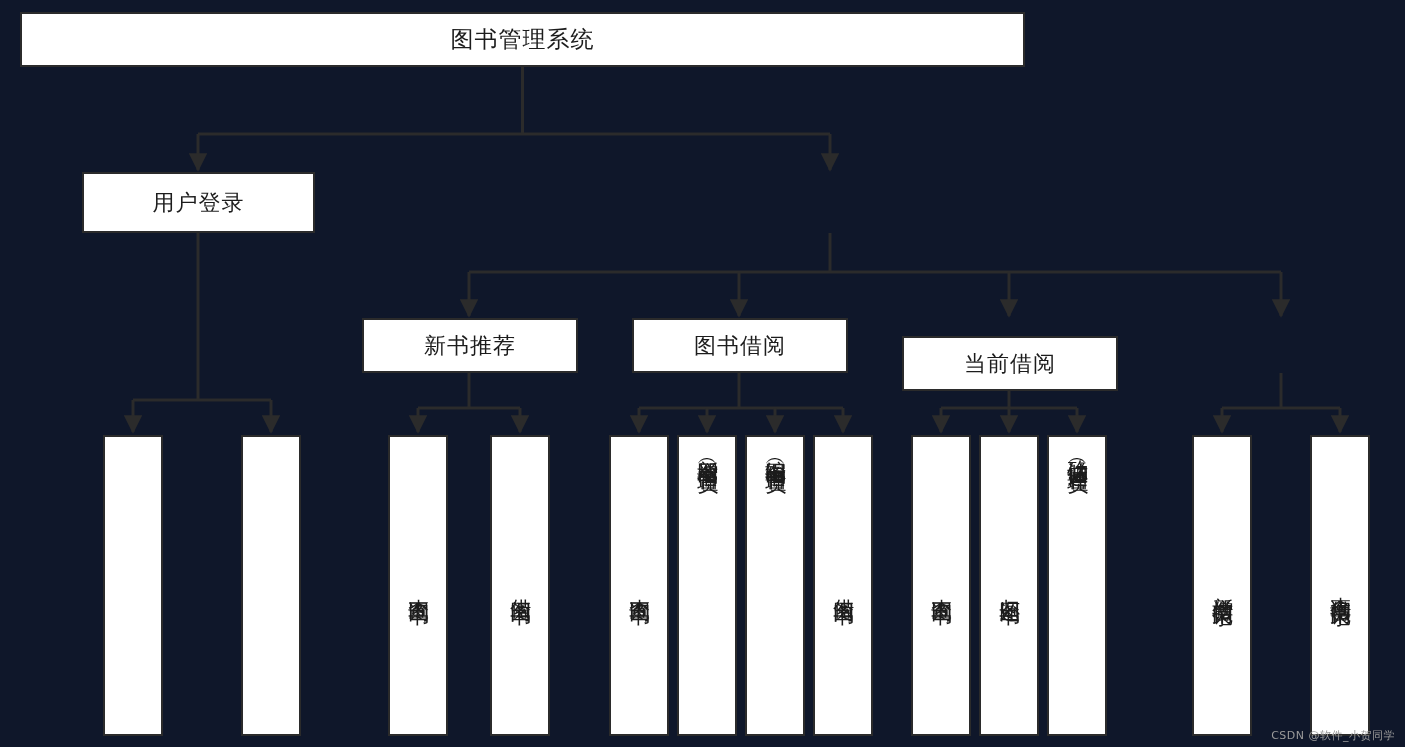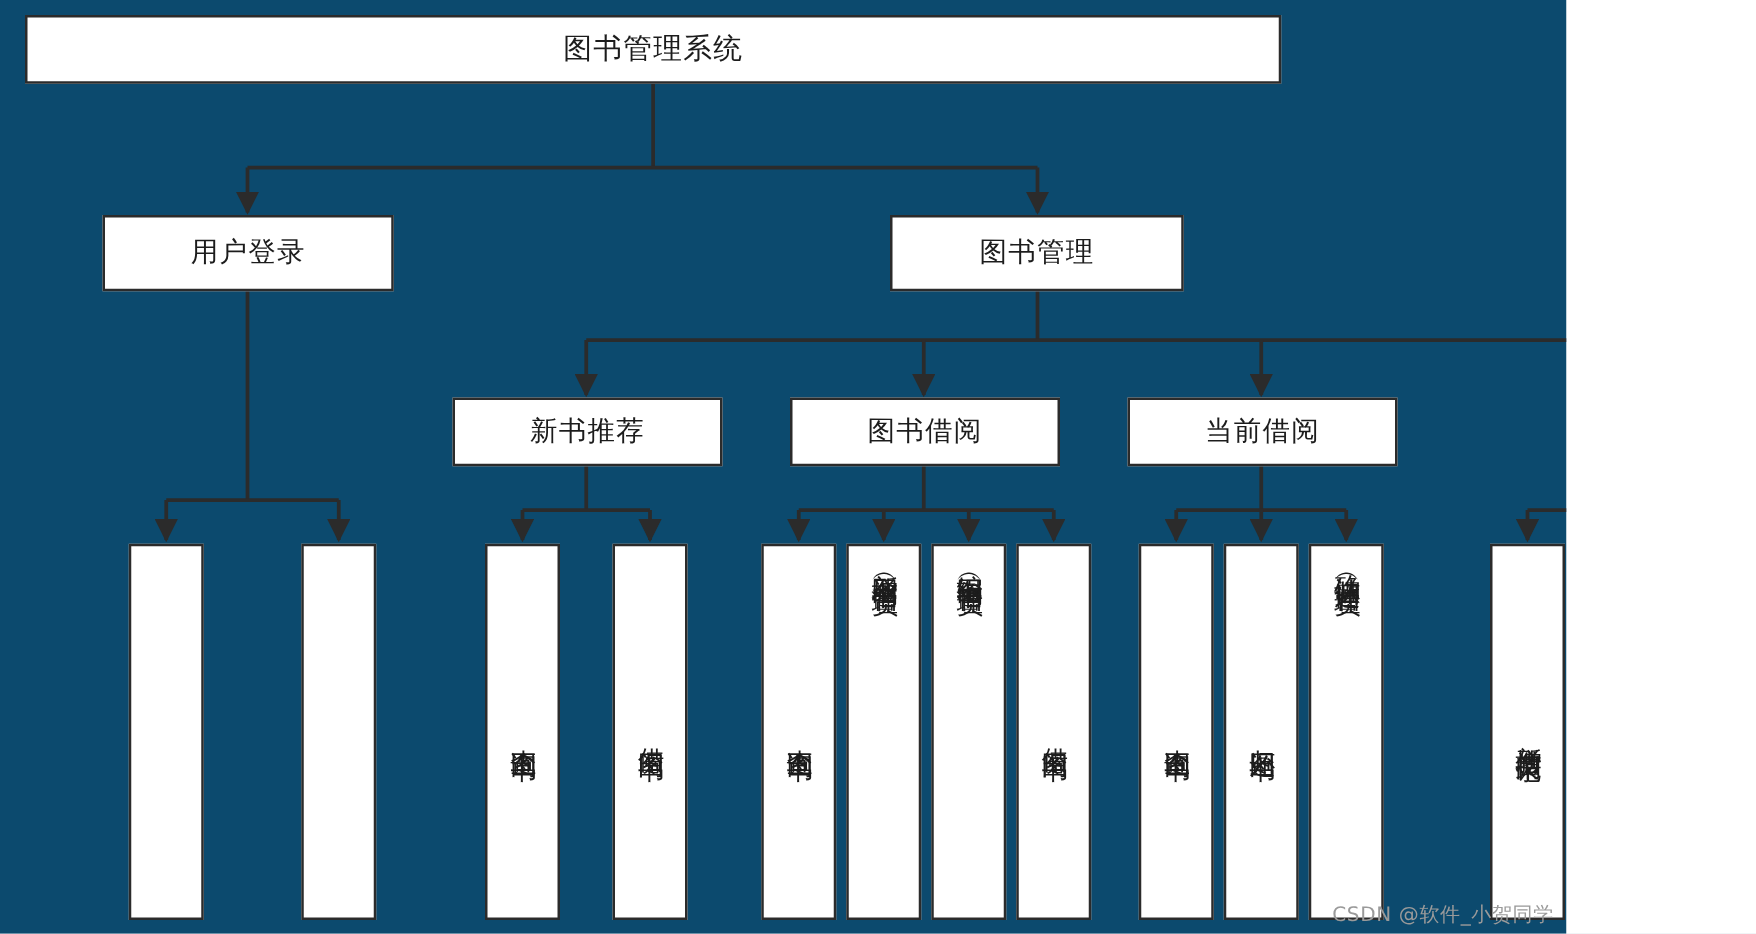--- a/index.html
+++ b/index.html
@@ -3,23 +3,23 @@
 <meta charset="utf-8">
 <title>图书管理系统 功能结构图</title>
 <style>
   html,body{margin:0;padding:0;background:#ffffff;}
   body{
     font-family:"DejaVu Sans","Liberation Sans",sans-serif;
     color:#1a1a1a;
   }
   #canvas{
     position:relative;
-    width:1253px;
+    width:1405px;
     height:747px;
-    background:#0c4a6e;
+    background:#0f172a;
     overflow:hidden;
   }
   
   #wires{
     position:absolute;
     left:0; top:0;
     width:1405px; height:747px;
     pointer-events:none;
   }
   
@@ -62,21 +62,21 @@
     white-space:nowrap;
   }
   .leaf.align-bottom{align-items:flex-end;}
   .leaf.align-center{align-items:center;}
   .leaf.align-top{align-items:flex-start;}
   
   #watermark{
     position:absolute;
     right:10px;
     bottom:4px;
-    font-size:16px;
+    font-size:11px;
     color:#9a9a9a;
     letter-spacing:0.5px;
     white-space:nowrap;
     font-family:"DejaVu Sans","Liberation Sans",sans-serif;
   }
 </style>
 </head>
 <body>
 
 <div id="canvas">
@@ -134,33 +134,30 @@
   </svg>
 
   <div class="node" id="node-root" style="left:20px; top:12px; width:1005px; height:55px;">
     <span class="node-label">图书管理系统</span>
   </div>
 
   <div class="node" style="left:82px; top:172px; width:233px; height:61px;">
     <span class="node-label">用户登录</span>
   </div>
 
-  <div class="node" style="left:712px; top:172px; width:235px; height:61px;">
-    <span class="node-label">图书管理</span>
-  </div>
 
   <div class="node" style="left:632px; top:318px; width:216px; height:55px;">
     <span class="node-label">图书借阅</span>
   </div>
 
   <div class="node" style="left:362px; top:318px; width:216px; height:55px;">
     <span class="node-label">新书推荐</span>
   </div>
 
-  <div class="node" style="left:902px; top:318px; width:216px; height:55px;text-align:right;">
+  <div class="node" style="left:902px; top:336px; width:216px; height:55px;text-align:right;">
     <span class="node-label">当前借阅</span>
   </div>
 
 
   <div class="leaf align-bottom" style="left:103px; top:435px; width:60px; height:301px;">
     <span class="leaf-label">用户登录</span>
   </div>
 
   <div class="leaf align-bottom" style="left:241px; top:435px; width:60px; height:301px;">
     <span class="leaf-label">注销登录</span>

